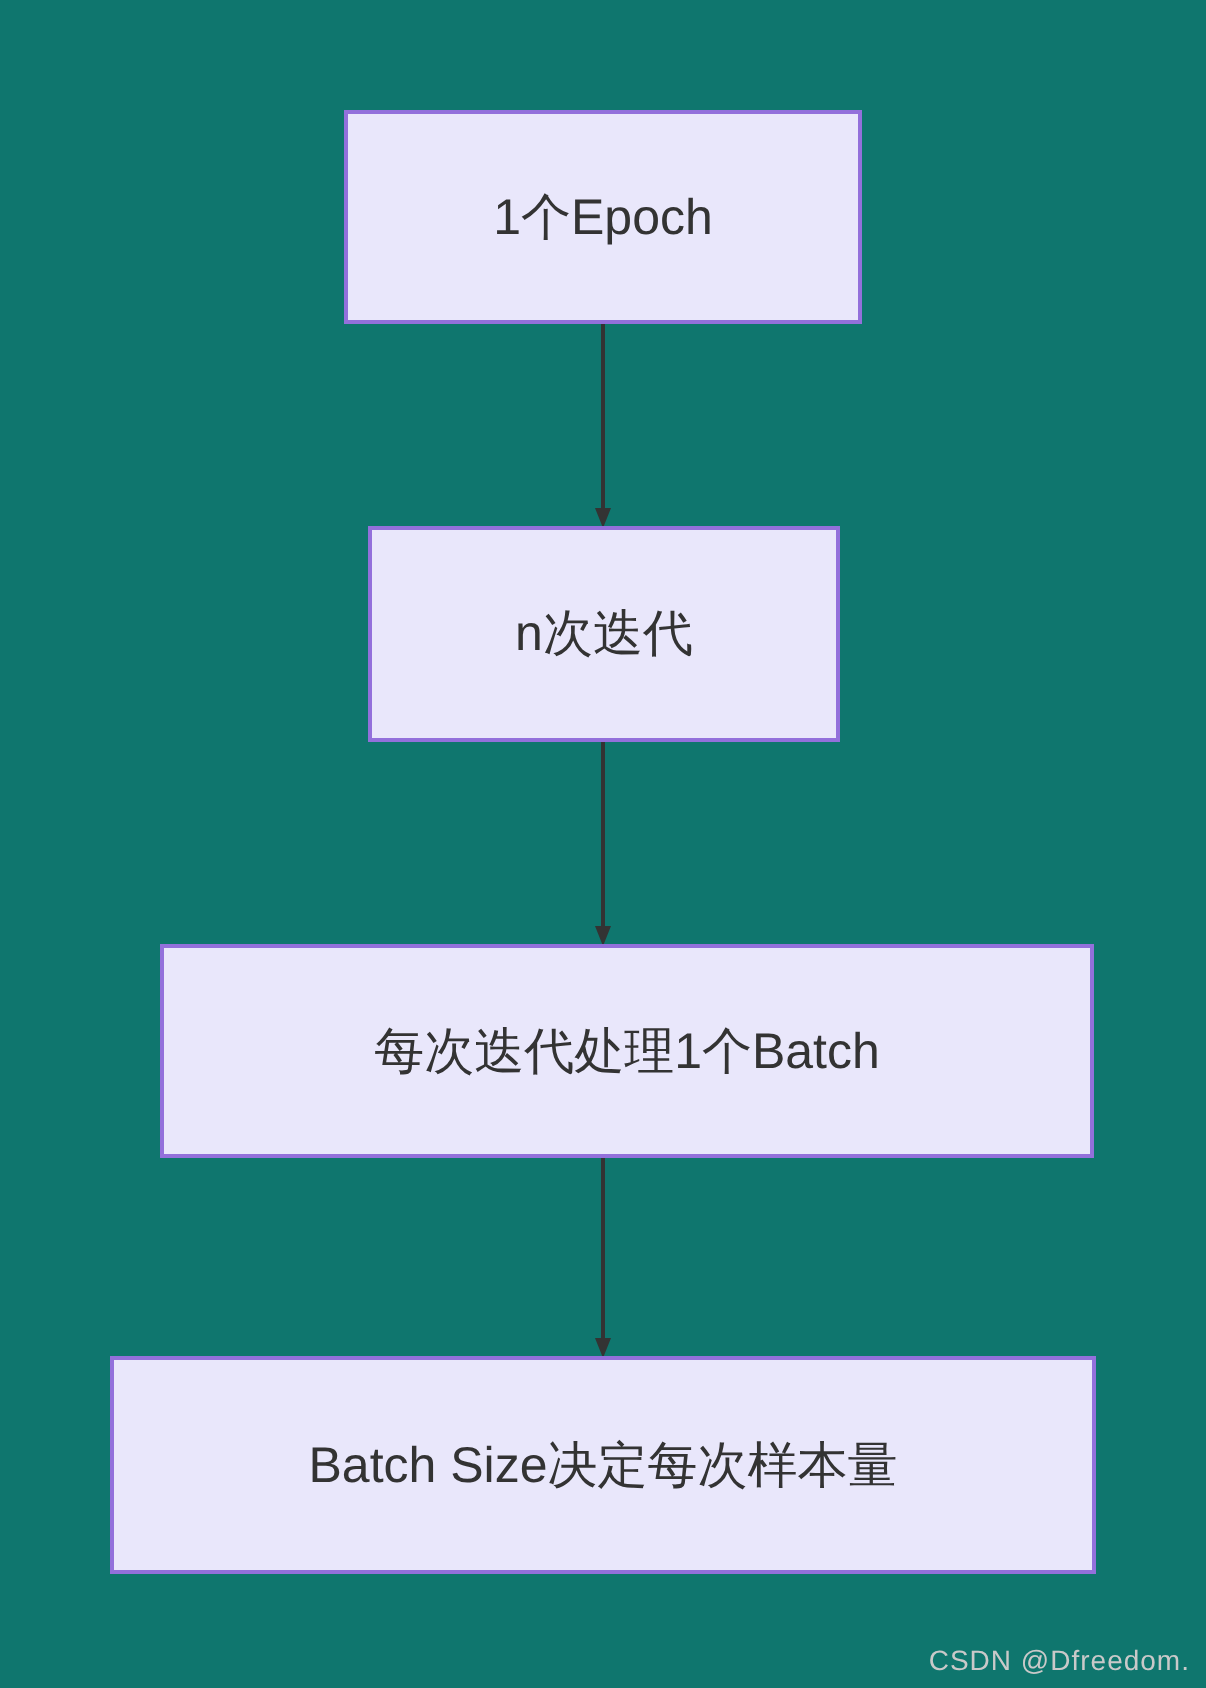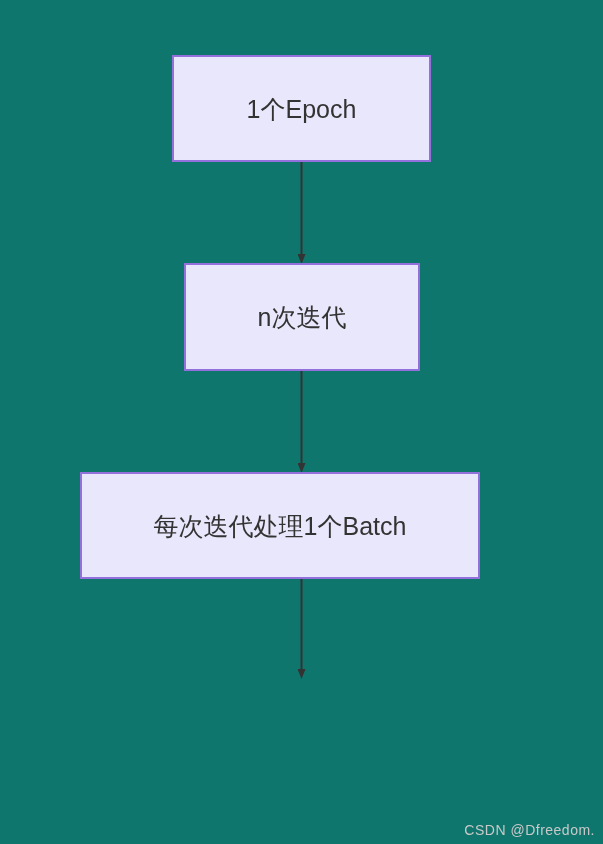--- a/index.html
+++ b/index.html
@@ -29,21 +29,21 @@
   .node-label {
     font-size: 25px;
     line-height: 1.2;
     color: #333333;
     text-align: center;
     white-space: nowrap;
     letter-spacing: 0px;
   }
   #node-epoch   { left: 172px; top: 55px;  width: 259px; height: 107px; }
   #node-iter    { left: 184px; top: 263px; width: 236px; height: 108px; }
-  #node-batch   { left: 80px;  top: 472px; width: 400px; height: 107px; }
+  #node-batch   { left: 80px;  top: 472px; width: 467px; height: 107px; }
   #node-bsize   { left: 55px;  top: 678px; width: 493px; height: 109px; }
 
   .edge {
     position: absolute;
     left: 0;
     top: 0;
     width: 603px;
     height: 844px;
     pointer-events: none;
   }
@@ -79,16 +79,19 @@
   </div>
 
   <div class="node" id="node-iter">
     <span class="node-label">n次迭代</span>
   </div>
 
   <div class="node" id="node-batch">
     <span class="node-label">每次迭代处理1个Batch</span>
   </div>
 
+  <div class="node" id="node-bsize">
+    <span class="node-label">Batch Size决定每次样本量</span>
+  </div>
 
   <div class="watermark">CSDN @Dfreedom.</div>
 
 </div>
 
 </body></html>

